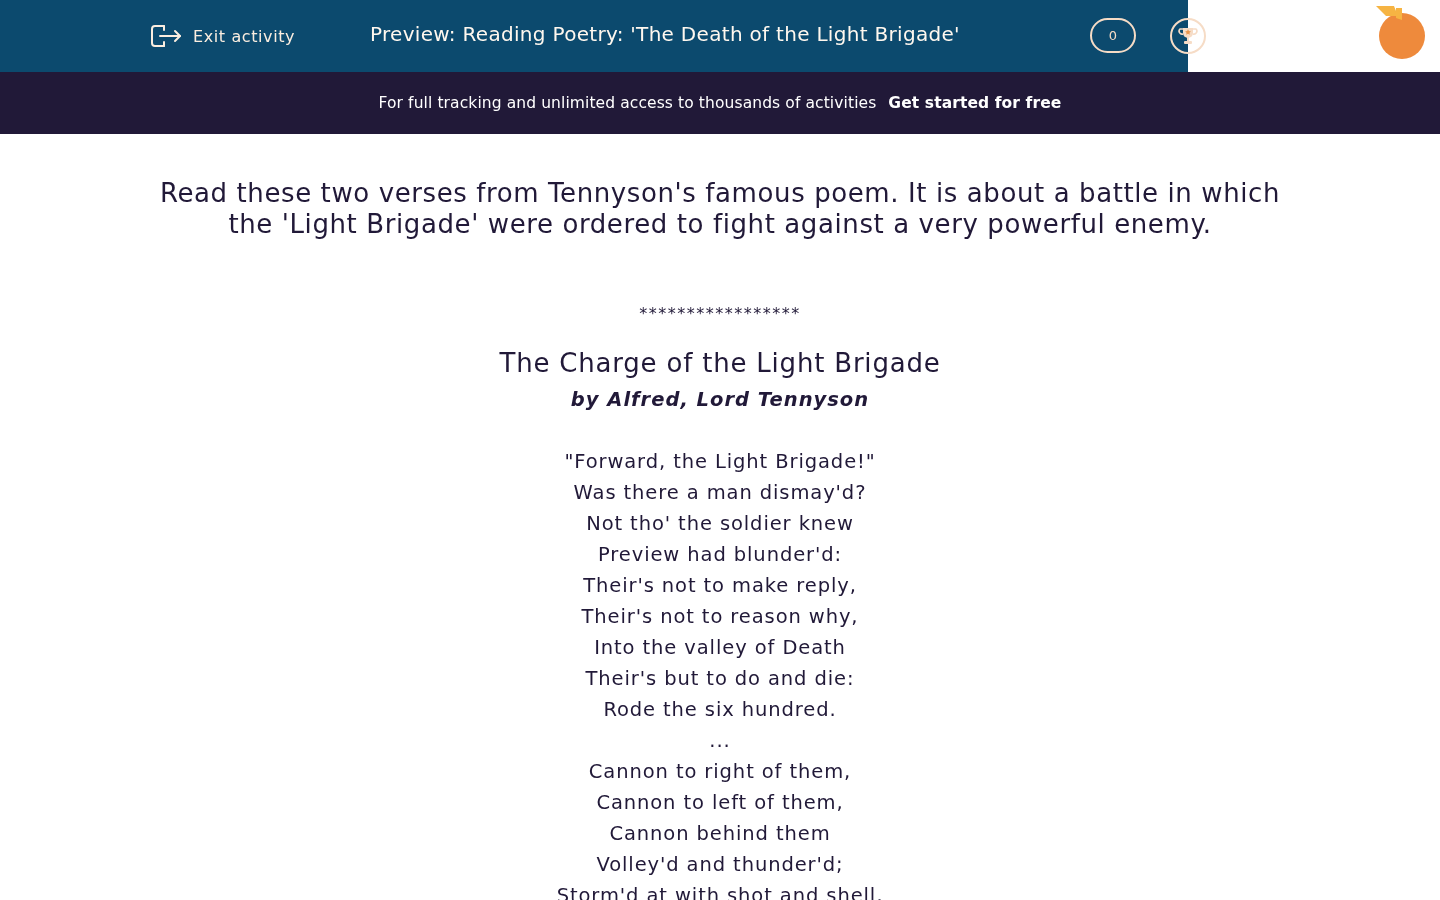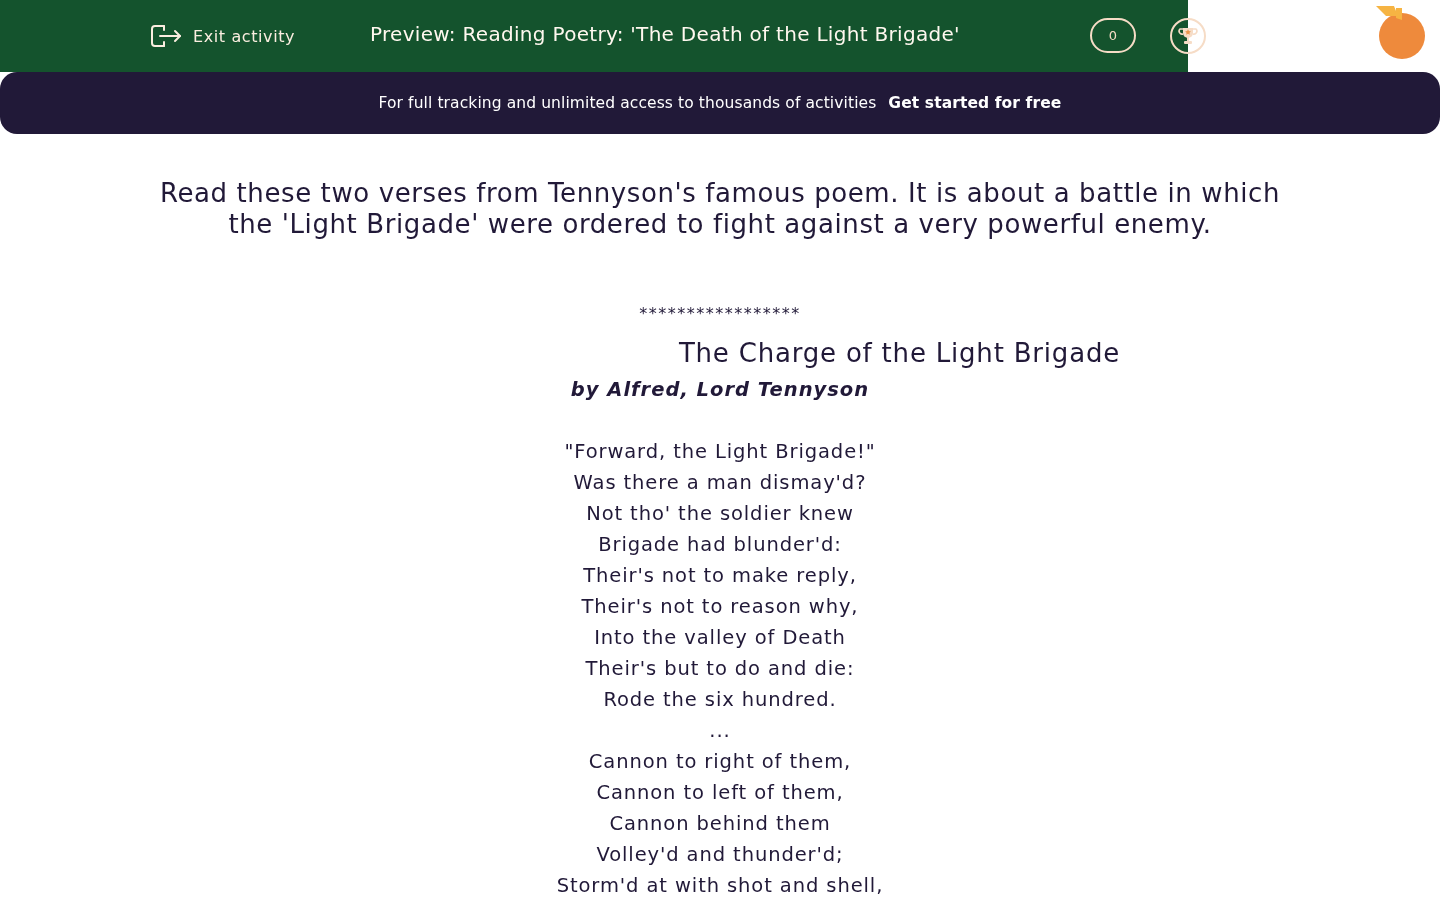--- a/index.html
+++ b/index.html
@@ -1,21 +1,21 @@
 <!DOCTYPE html>
 <html><head>
   <meta charset="utf-8">
   <style>
     * { box-sizing: border-box; margin: 0; padding: 0; }
     html, body { width: 1440px; height: 900px; overflow: hidden; background: #ffffff; }
     body { font-family: "DejaVu Sans", sans-serif; color: #211938; }
 
     .topbar {
       position: absolute; left: 0; top: 0; width: 1188px; height: 72px;
-      background: #14532d; color: #fdf3e8;
+      background: #0c4a6e; color: #fdf3e8;
     }
     .exit {
       position: absolute; left: 150px; top: 20px; height: 32px;
       display: flex; align-items: center; cursor: pointer;
     }
     .exit svg { width: 33px; height: 30px; }
     .exit-label {
       margin-left: 10px; font-size: 16px; letter-spacing: 0.6px; color: #fbeee0;
       font-family: "DejaVu Sans", sans-serif; font-weight: normal;
     }
@@ -33,36 +33,36 @@
       position: absolute; left: 1170px; top: 18px; width: 36px; height: 36px;
       border: 2px solid #f6dcc6; border-radius: 50%;
       display: flex; align-items: center; justify-content: center;
     }
     .logo { position: absolute; left: 1374px; top: 4px; width: 56px; height: 58px; }
 
     .banner {
       position: absolute; left: 0; top: 72px; width: 1440px; height: 62px;
       background: #211938; color: #ffffff;
       display: flex; align-items: center; justify-content: center;
-      font-size: 15.5px; letter-spacing: 0.1px; border-radius: 17px;
+      font-size: 15.5px; letter-spacing: 0.1px;
     }
     .banner .cta { font-weight: bold; margin-left: 12px; cursor: pointer; }
 
     .intro {
       position: absolute; left: 140px; top: 178px; width: 1160px;
       text-align: center; font-size: 26px; line-height: 31px; letter-spacing: 0.6px;
       color: #211938;
     }
 
     .poem {
       position: absolute; left: 320px; top: 300px; width: 800px; text-align: center;
       color: #211938;
     }
     .stars { font-size: 16px; letter-spacing: 1.5px; line-height: 28px; height: 28px; }
-    .poem-title { font-size: 26px; line-height: 40px; letter-spacing: 0.8px; margin-top: 5px; text-align: right; }
+    .poem-title { font-size: 26px; line-height: 40px; letter-spacing: 0.8px; margin-top: 15px; }
     .poem-author { font-size: 19.5px; font-style: italic; line-height: 34px; letter-spacing: 1px; font-weight: bold; }
     .lines { margin-top: 29px; }
     .line { font-size: 19.5px; line-height: 31px; letter-spacing: 0.9px; height: 31px; white-space: nowrap; }
   </style>
 </head>
 <body>
 
 <div class="topbar">
   <div class="exit">
     <svg viewBox="0 0 33 30" fill="none" stroke="#fbeee0" stroke-width="2" stroke-linecap="round" stroke-linejoin="round">
@@ -107,21 +107,21 @@
 <div class="intro">Read these two verses from Tennyson's famous poem. It is about a battle in which the 'Light Brigade' were ordered to fight against a very powerful enemy.</div>
 
 <div class="poem">
   <div class="stars">*****************</div>
   <div class="poem-title">The Charge of the Light Brigade</div>
   <div class="poem-author">by Alfred, Lord Tennyson</div>
   <div class="lines">
     <div class="line">"Forward, the Light Brigade!"</div>
     <div class="line">Was there a man dismay'd?</div>
     <div class="line">Not tho' the soldier knew</div>
-    <div class="line">Brigade had blunder'd:</div>
+    <div class="line">Preview had blunder'd:</div>
     <div class="line">Their's not to make reply,</div>
     <div class="line">Their's not to reason why,</div>
     <div class="line">Into the valley of Death</div>
     <div class="line">Their's but to do and die:</div>
     <div class="line">Rode the six hundred.</div>
     <div class="line">...</div>
     <div class="line">Cannon to right of them,</div>
     <div class="line">Cannon to left of them,</div>
     <div class="line">Cannon behind them</div>
     <div class="line">Volley'd and thunder'd;</div>

